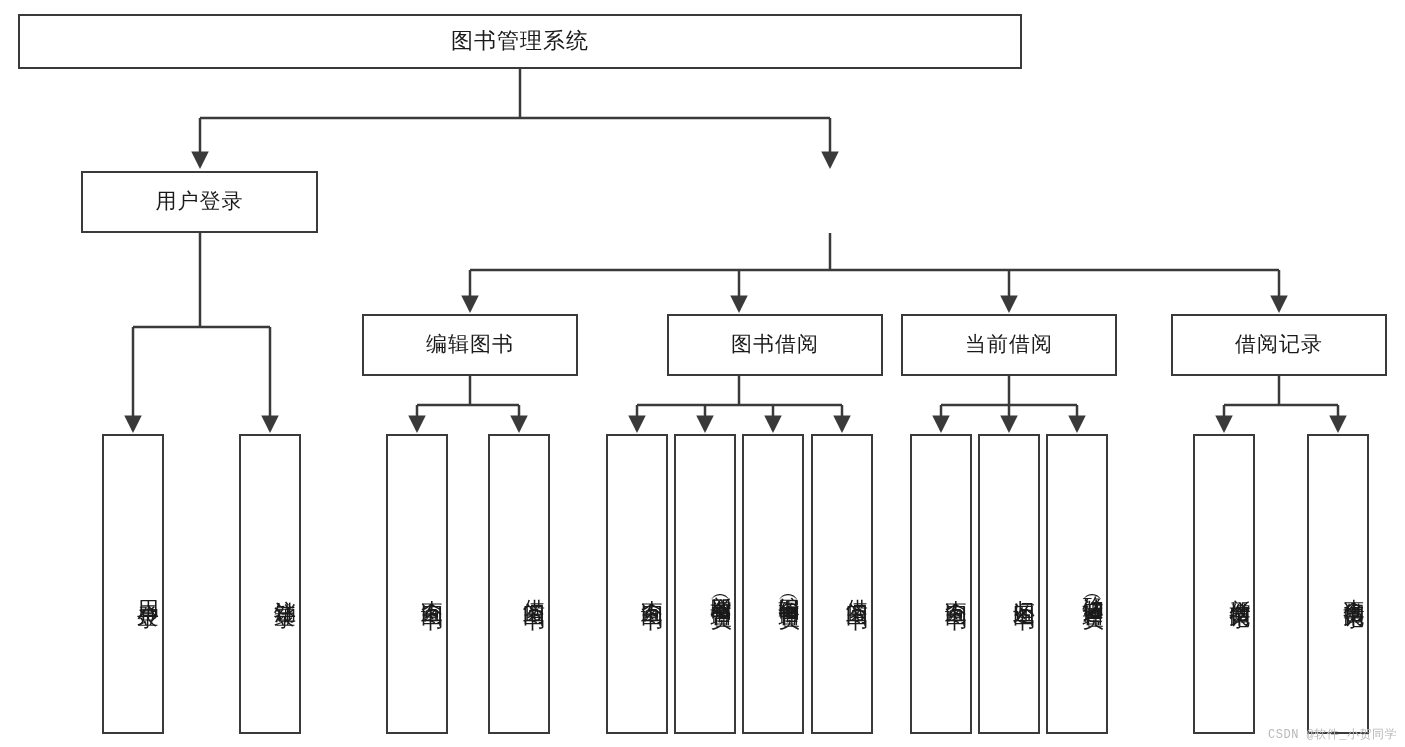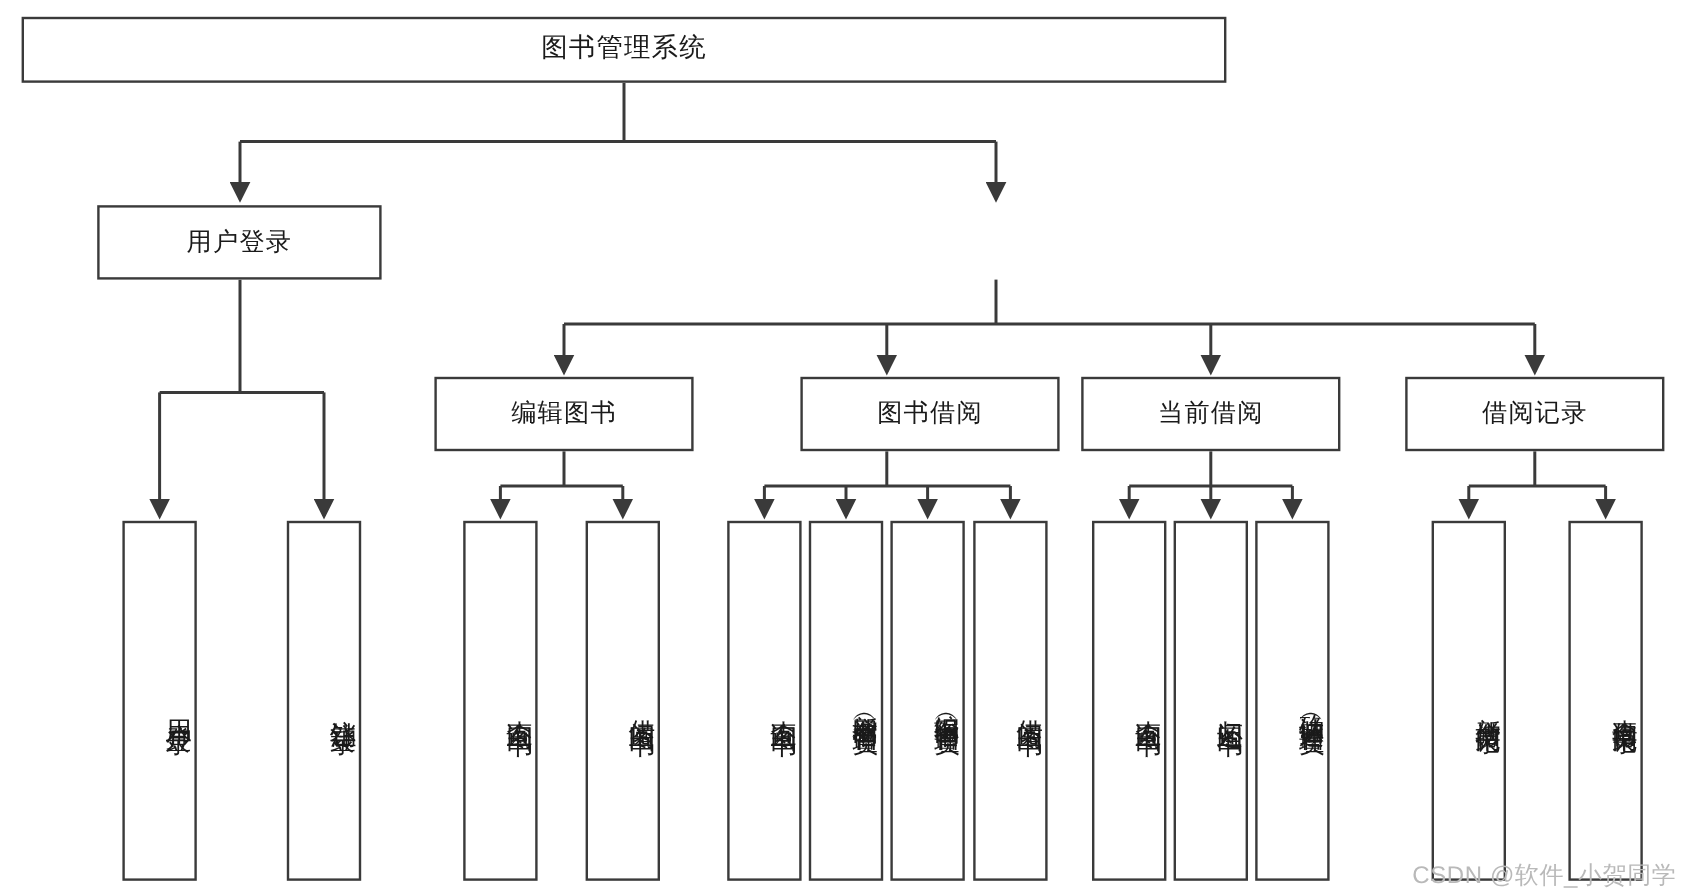--- a/index.html
+++ b/index.html
@@ -48,25 +48,25 @@
     font-size:21px;
     letter-spacing:2px;
   }
   #root-node{
     font-size:22px;
   }
   #watermark{
     position:absolute;
     right:8px;
     bottom:4px;
-    font-size:20px;
+    font-size:12px;
     color:#b9b9b9;
     letter-spacing:0.5px;
     white-space:nowrap;
-    font-family:Liberation Sans, sans-serif;
+    font-family:Liberation Mono, monospace;
   }
 </style>
 </head>
 <body>
 
 <div id="diagram">
 
   <svg id="wires" viewBox="0 0 1405 747" width="1405" height="747" xmlns="http://www.w3.org/2000/svg">
     <defs>
       <marker id="arrow" viewBox="0 0 12 12" refX="10" refY="6" markerWidth="7" markerHeight="7" orient="auto-start-reverse">

